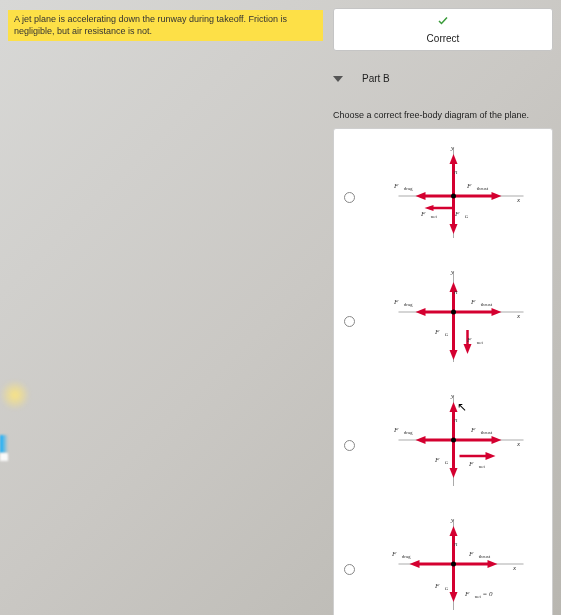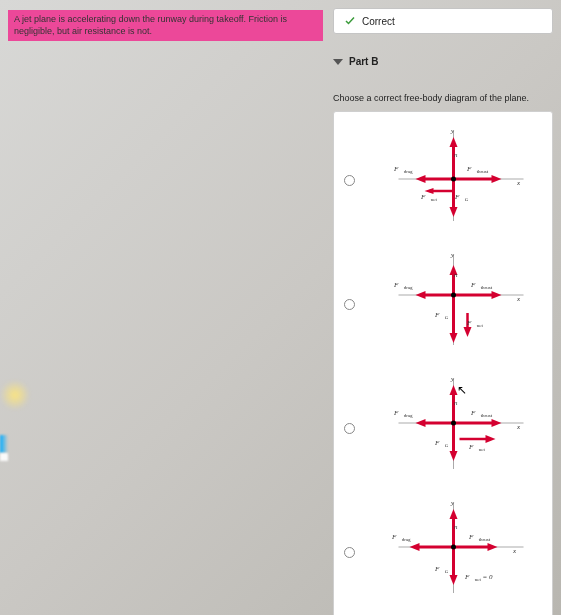--- a/index.html
+++ b/index.html
@@ -13,21 +13,21 @@
     font-size: 10px;
     color: #222;
   }
   .left-col {
     position: absolute;
     left: 8px;
     top: 10px;
     width: 315px;
   }
   .question-text {
-    background: #ec4899;
+    background: #fde047;
     padding: 4px 6px;
     font-size: 9px;
     line-height: 1.3;
     color: #333;
   }
   .right-col {
     position: absolute;
     right: 8px;
     top: 8px;
     width: 220px;
@@ -35,29 +35,30 @@
   .correct-box {
     background: #fff;
     border: 1px solid #c5c5c5;
     border-radius: 3px;
     padding: 6px 10px;
     display: inline-flex;
     align-items: center;
     gap: 6px;
     width: 100%;
     font-size: 10px;
+    flex-direction: column;
   }
   .check-icon svg { display: block; }
   .part-header {
     margin-top: 22px;
     display: flex;
     align-items: center;
-    gap: 6px;
+    gap: 19px;
     font-size: 10px;
-    font-weight: bold;
+    font-weight: normal;
     color: #222;
   }
   .tri { width:0;height:0;border-left:5px solid transparent;border-right:5px solid transparent;border-top:6px solid #555; }
   .prompt {
     margin-top: 26px;
     font-size: 9px;
     color: #222;
   }
   .options-box {
     margin-top: 8px;

